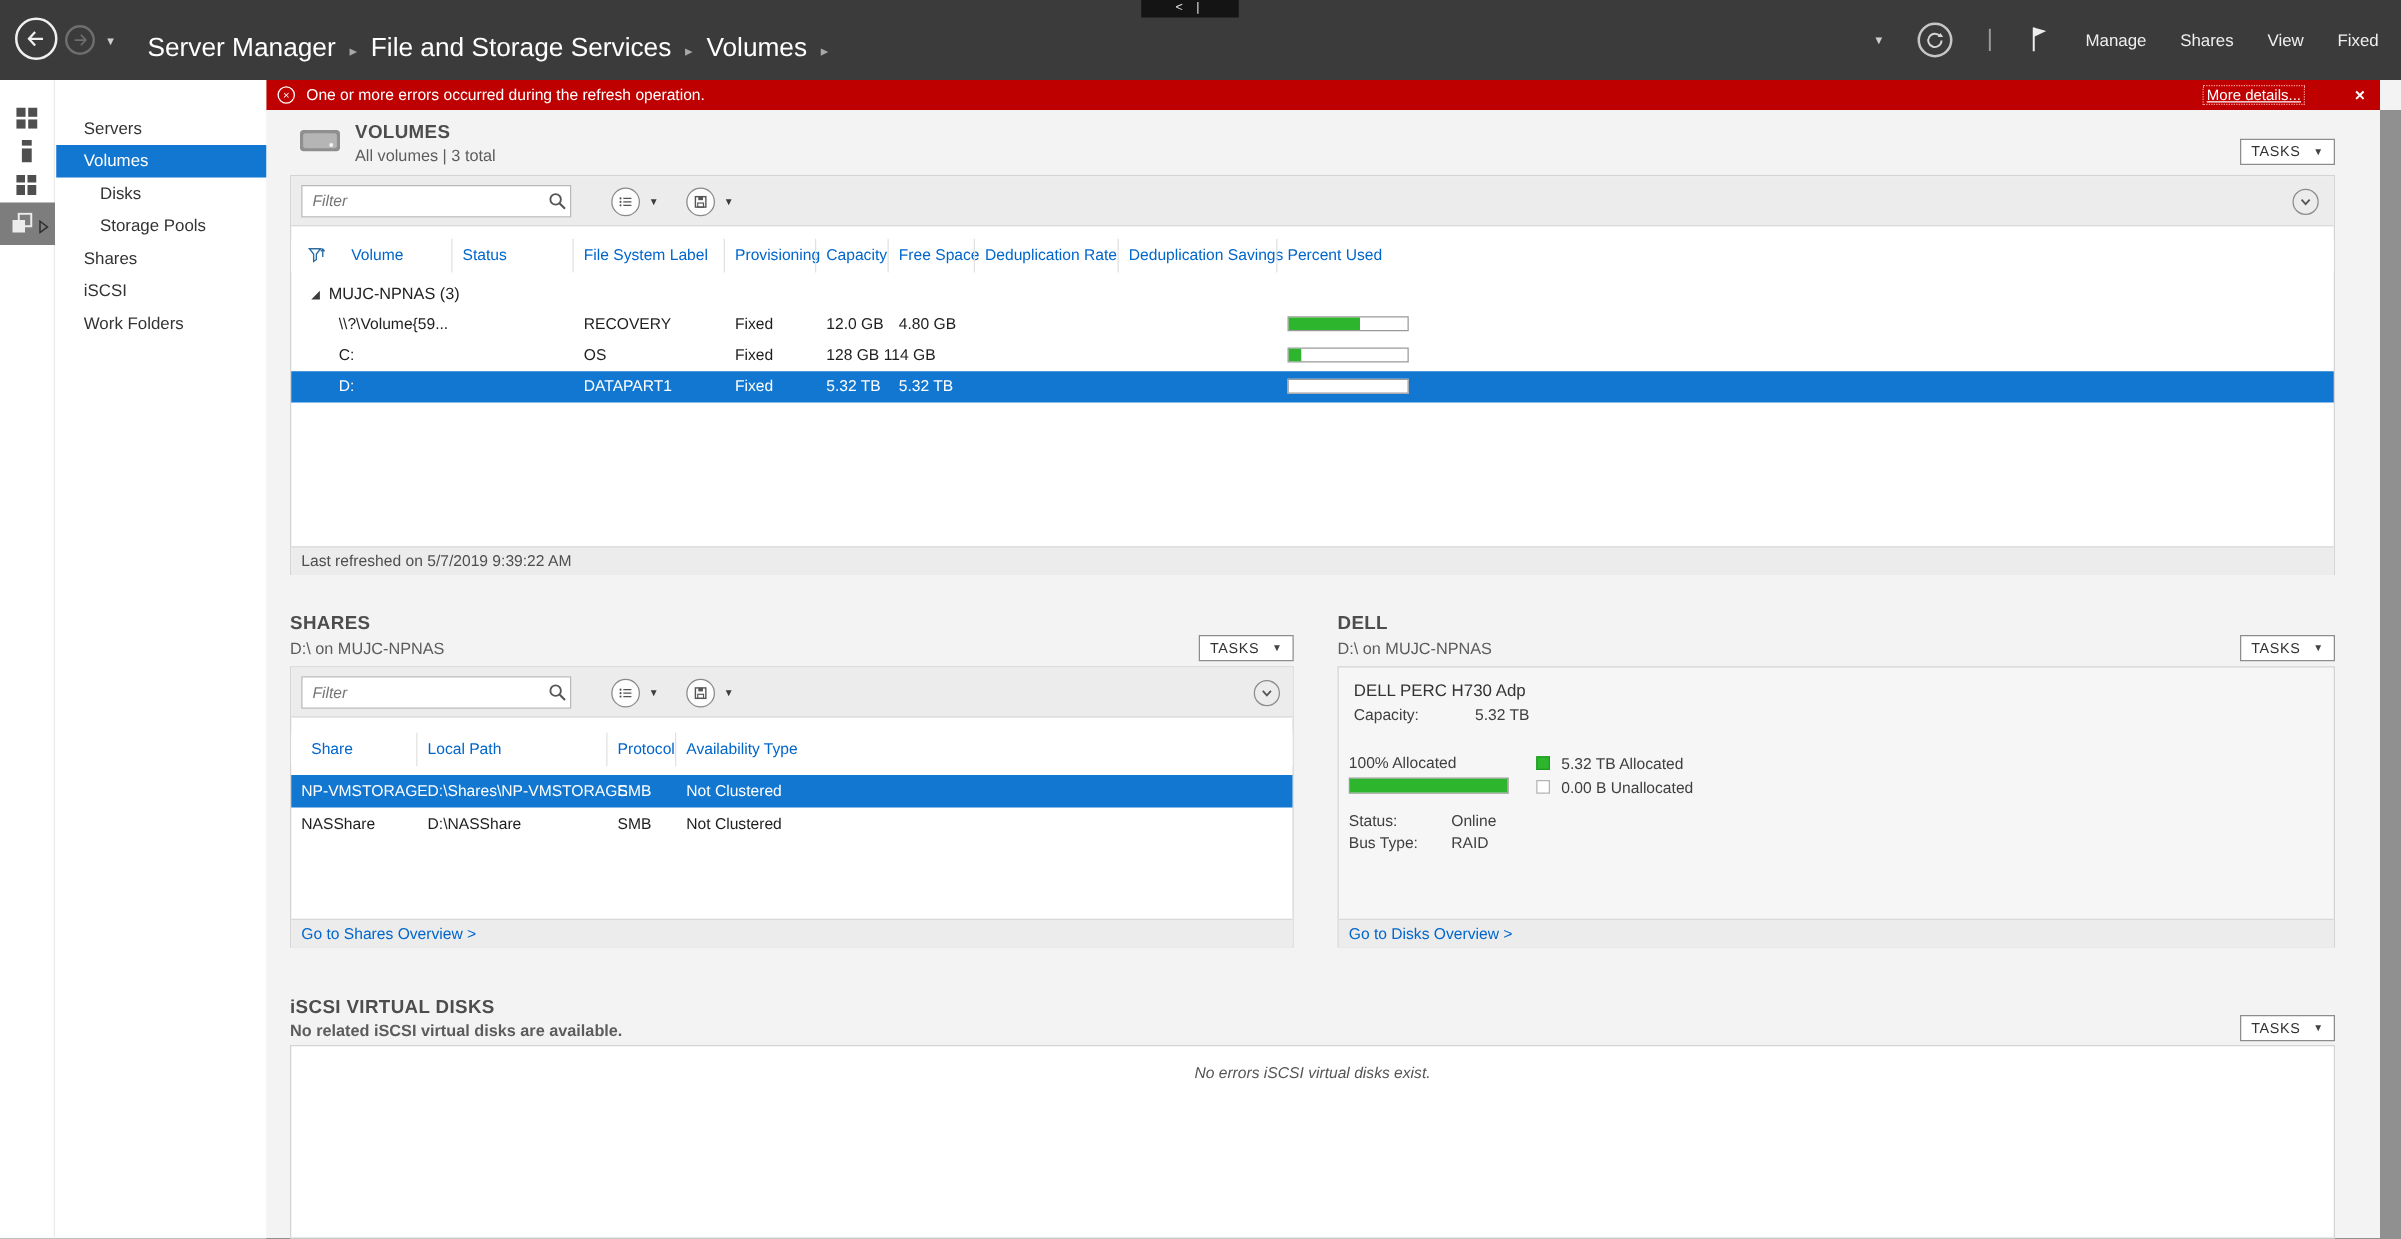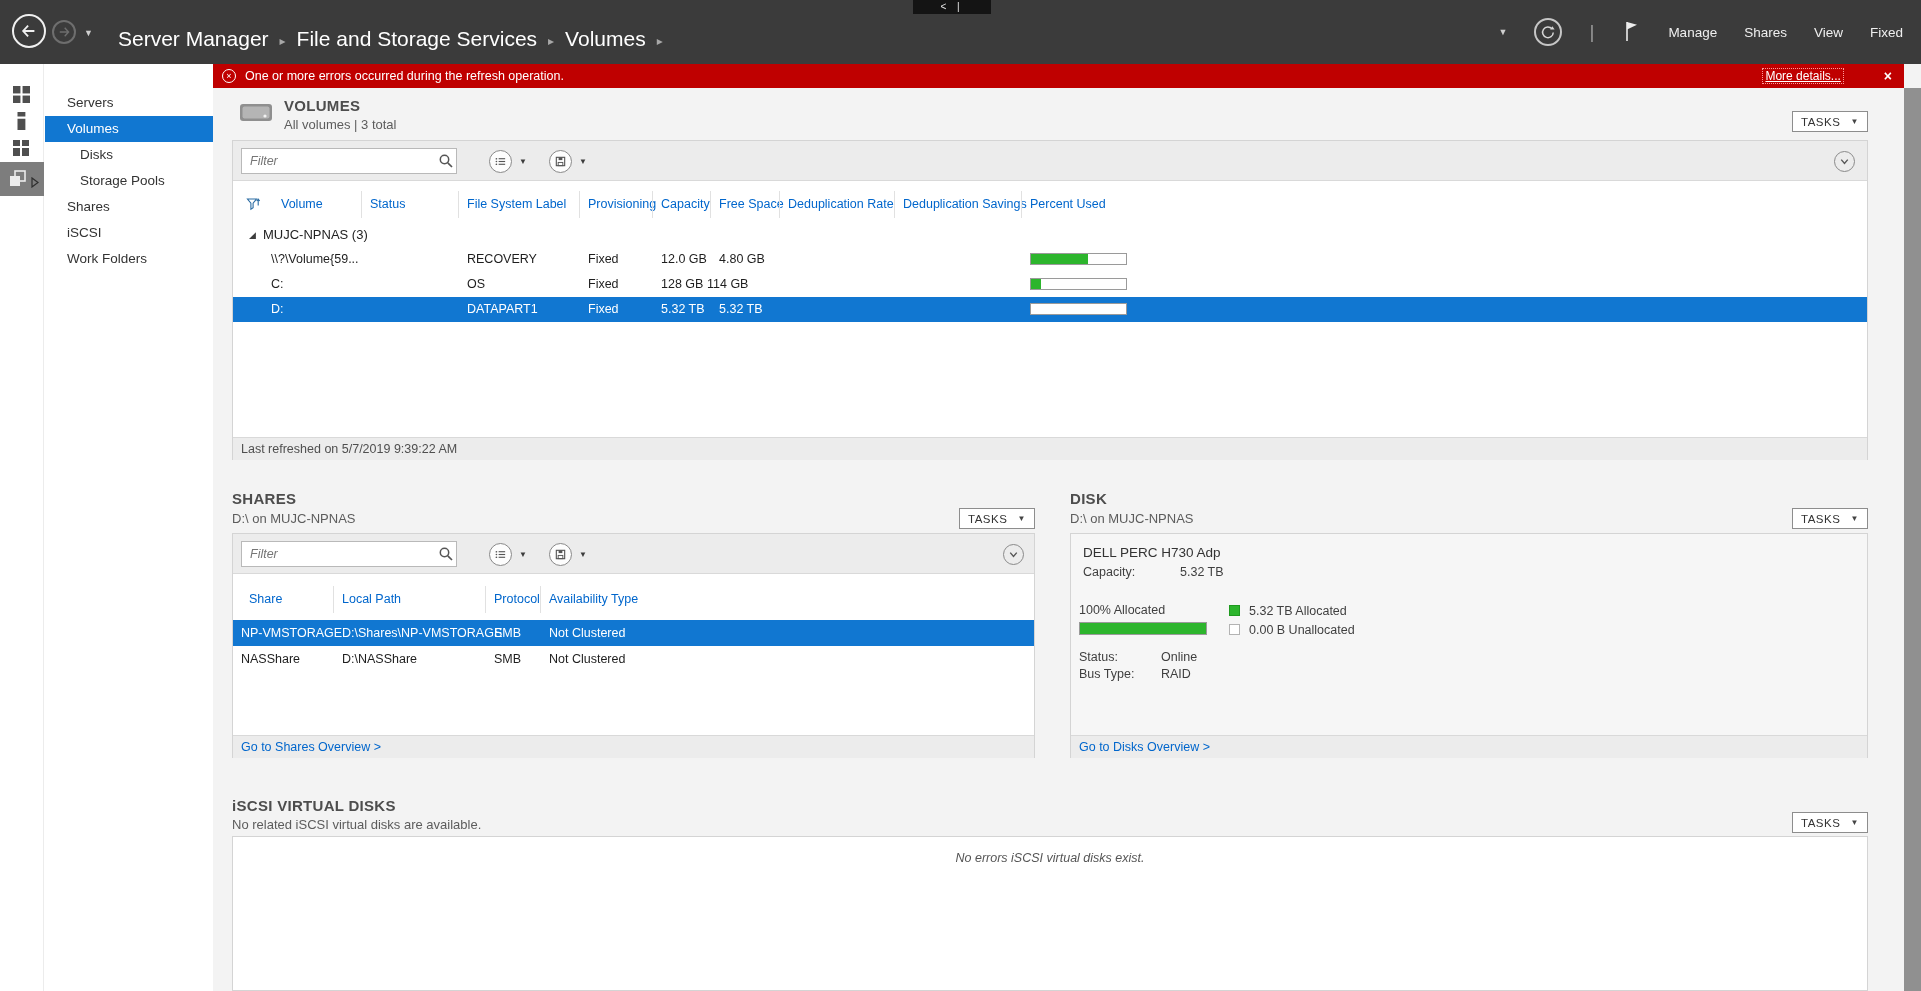--- a/index.html
+++ b/index.html
@@ -364,21 +364,21 @@
       <span class="cell" style="left:109px;line-height:26px;">D:\NASShare</span>
       <span class="cell" style="left:261px;line-height:26px;">SMB</span>
       <span class="cell" style="left:316px;line-height:26px;">Not Clustered</span>
     </div>
 
     <div class="footerbar" style="top:201px;">
       <span class="link">Go to Shares Overview &gt;</span>
     </div>
   </div>
 
-  <div class="sec-title" style="left:1070px;top:490px;">DISK</div>
+  <div class="sec-title" style="left:1070px;top:490px;">DELL</div>
   <div class="sec-sub" style="left:1070px;top:511px;">D:\ on MUJC-NPNAS</div>
   <div class="tasks-btn" style="left:1792px;top:508px;">
     <span>TASKS</span>
     <span class="caret">▼</span>
   </div>
 
   <div class="panel disk-panel" style="left:1070px;top:533px;width:798px;height:225px;">
     <div class="kv" style="left:12px;top:11px;font-size:13.5px;color:#333;">DELL PERC H730 Adp</div>
     <div class="kv" style="left:12px;top:31px;">Capacity:</div>
     <div class="kv" style="left:109px;top:31px;">5.32 TB</div>
@@ -397,21 +397,21 @@
     <div class="kv" style="left:90px;top:116px;">Online</div>
     <div class="kv" style="left:8px;top:133px;">Bus Type:</div>
     <div class="kv" style="left:90px;top:133px;">RAID</div>
 
     <div class="footerbar" style="top:201px;">
       <span class="link">Go to Disks Overview &gt;</span>
     </div>
   </div>
 
   <div class="sec-title" style="left:232px;top:797px;">iSCSI VIRTUAL DISKS</div>
-  <div class="sec-sub" style="left:232px;top:817px;">No related iSCSI virtual disks are available.</div>
+  <div class="sec-sub" style="left:232px;top:817px;font-weight:bold;">No related iSCSI virtual disks are available.</div>
   <div class="tasks-btn" style="left:1792px;top:812px;">
     <span>TASKS</span>
     <span class="caret">▼</span>
   </div>
   <div class="panel" style="left:232px;top:836px;width:1636px;height:155px;">
     <div class="iscsi-empty">No errors iSCSI virtual disks exist.</div>
   </div>
 
   <div class="scroll-strip"></div>
 </div>

